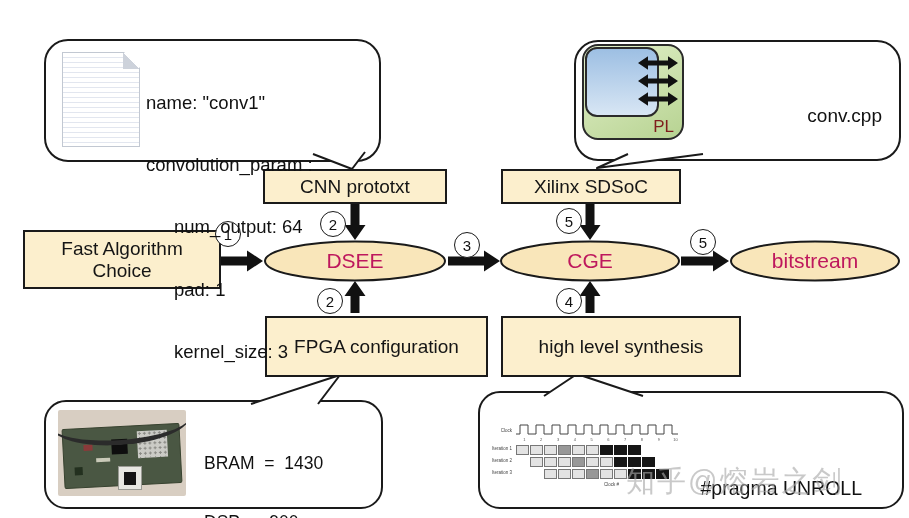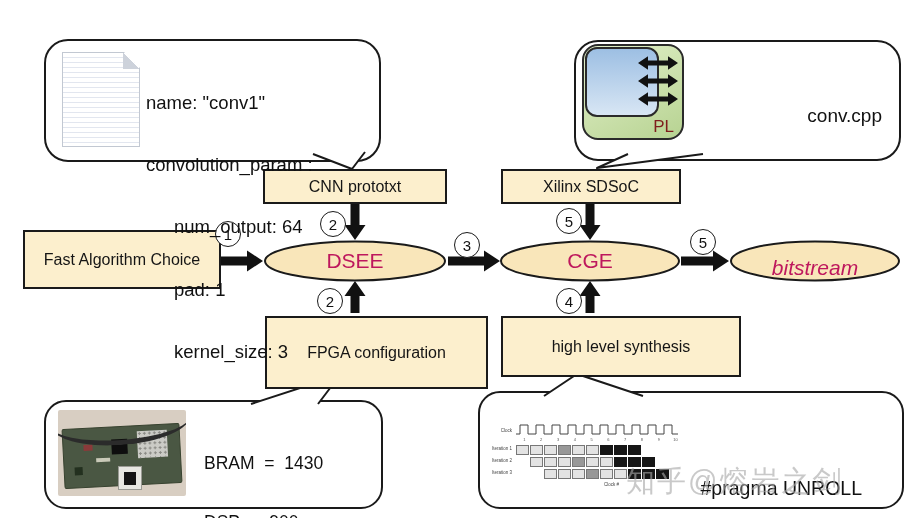--- a/index.html
+++ b/index.html
@@ -5,21 +5,21 @@
   html,body{margin:0;padding:0;background:#fff;}
   #stage{position:relative;width:909px;height:518px;background:#ffffff;overflow:hidden;
          font-family:"Liberation Sans",sans-serif;color:#111;}
   
   .bubble{position:absolute;background:#fff;border:2.5px solid #1a1a1a;border-radius:24px;z-index:1;}
   
   #conn{position:absolute;left:0;top:0;z-index:2;pointer-events:none;}
   
   .fbox{position:absolute;background:#fcefcd;border:2px solid #1a1a1a;z-index:3;
         display:flex;align-items:center;justify-content:center;text-align:center;
-        font-size:16px;line-height:22px;color:#151515;}
+        font-size:19px;line-height:22px;color:#151515;}
   .elabel{position:absolute;z-index:3;display:flex;align-items:center;justify-content:center;
           font-size:21px;color:#be185d;}
   .stepc{position:absolute;z-index:3;width:24px;height:24px;border:1.8px solid #1a1a1a;border-radius:50%;
          background:#fff;display:flex;align-items:center;justify-content:center;font-size:15px;color:#111;}
   
   .tl-text{position:absolute;left:146px;top:51px;z-index:3;font-size:18.5px;line-height:20.8px;white-space:pre;}
   .tl-text .ind{padding-left:28px;}
   .tr-text{position:absolute;left:636px;top:47px;width:246px;z-index:3;font-size:19px;line-height:27.5px;text-align:right;white-space:pre;}
   .bl-text{position:absolute;left:204px;top:414px;z-index:3;font-size:17.5px;line-height:19.8px;white-space:pre;}
   .br-text{position:absolute;left:610px;top:402px;width:252px;z-index:3;font-size:19.5px;line-height:34.5px;text-align:right;white-space:pre;}
@@ -99,30 +99,30 @@
 
   <div class="fbox" style="left:23px;top:230px;width:178px;height:55px;padding:0 8px;">
     <span>Fast Algorithm Choice</span>
   </div>
   <div class="fbox" style="left:263px;top:169px;width:180px;height:31px;">
     <span>CNN prototxt</span>
   </div>
   <div class="fbox" style="left:501px;top:169px;width:176px;height:31px;">
     <span>Xilinx SDSoC</span>
   </div>
-  <div class="fbox" style="left:265px;top:316px;width:179px;height:57px;padding:6px 20px;">
+  <div class="fbox" style="left:265px;top:316px;width:179px;height:57px;padding:0 20px;">
     <span>FPGA configuration</span>
   </div>
   <div class="fbox" style="left:501px;top:316px;width:176px;height:57px;padding:0 30px;">
     <span>high level synthesis</span>
   </div>
 
   <div class="elabel" style="left:265px;top:247px;width:180px;height:28px;">DSEE</div>
   <div class="elabel" style="left:501px;top:247px;width:178px;height:28px;">CGE</div>
-  <div class="elabel" style="left:731px;top:254px;width:168px;height:28px;font-style:italic;">bitstream</div>
+  <div class="elabel" style="left:731px;top:247px;width:168px;height:28px;">bitstream</div>
 
   <div class="stepc" style="left:215px;top:221px;">
       <span>1</span>
     </div>
   <div class="stepc" style="left:320px;top:211px;">
       <span>2</span>
     </div>
   <div class="stepc" style="left:317px;top:288px;">
       <span>2</span>
     </div>

